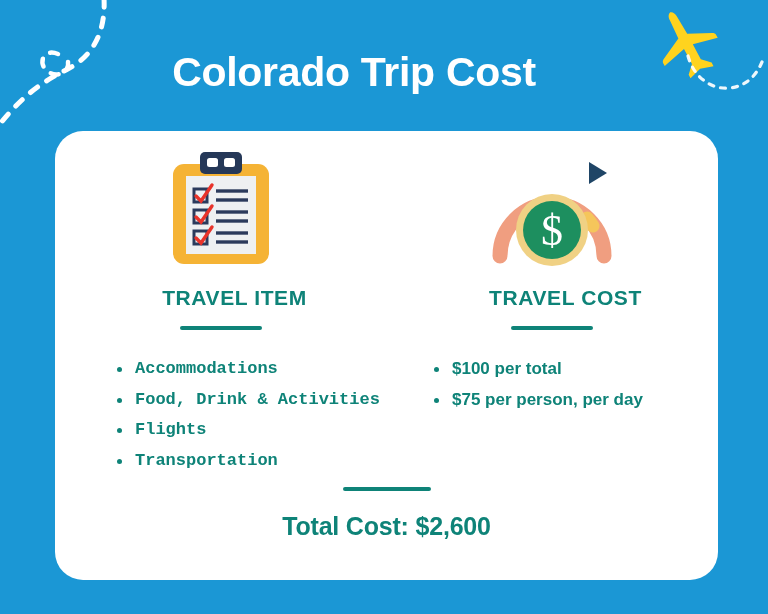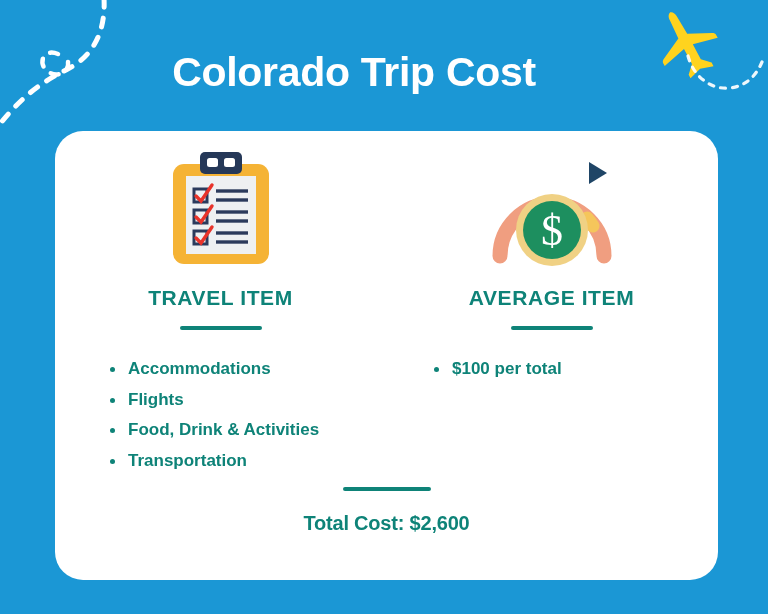--- a/index.html
+++ b/index.html
@@ -82,21 +82,21 @@
     height: 130px;
     display: flex;
     align-items: center;
     justify-content: center;
   }
 
   
   .col-head {
     position: absolute;
     top: 155px;
-    left: 0;
+    left: 14px;
     width: 331px;
     text-align: center;
     color: #0e8378;
     font-size: 21px;
     font-weight: bold;
     letter-spacing: 0.6px;
   }
   .head-rule {
     position: absolute;
     top: 195px;
@@ -109,21 +109,21 @@
   }
 
   
   .bullets {
     position: absolute;
     top: 228px;
     margin: 0;
     padding: 0;
     list-style: none;
   }
-  #list-travel-items { left: 55px; }
+  #list-travel-items { left: 62px; font-family: Liberation Mono, monospace; }
   #list-average-cost { left: 48px; }
 
   .bullets li {
     position: relative;
     padding-left: 18px;
     margin-bottom: 10px;
     color: #0e8378;
     font-size: 17px;
     font-weight: bold;
     white-space: nowrap;
@@ -150,21 +150,21 @@
     background: #0e8378;
     border-radius: 2px;
   }
   #total-cost {
     position: absolute;
     left: 0;
     top: 381px;
     width: 663px;
     text-align: center;
     color: #0e8378;
-    font-size: 20px;
+    font-size: 25px;
     font-weight: bold;
     letter-spacing: -0.2px;
   }
 </style>
 </head>
 <body>
 
 <div id="stage">
 
   <svg class="deco" id="deco-path-left" viewBox="0 0 130 150" fill="none">
@@ -217,25 +217,25 @@
       <div class="col-head">TRAVEL ITEM</div>
       <div class="head-rule"></div>
 
       <ul class="bullets" id="list-travel-items">
         <li>
           <span class="dot"></span>
           <span>Accommodations</span>
         </li>
         <li>
           <span class="dot"></span>
+          <span>Food, Drink &amp; Activities</span>
+        </li>
+        <li>
+          <span class="dot"></span>
           <span>Flights</span>
-        </li>
-        <li>
-          <span class="dot"></span>
-          <span>Food, Drink &amp; Activities</span>
         </li>
         <li>
           <span class="dot"></span>
           <span>Transportation</span>
         </li>
       </ul>
     </div>
 
     <div class="col" id="col-right">
 
@@ -243,27 +243,31 @@
         <svg width="126" height="116" viewBox="0 0 126 116">
           <path d="M11 104 A 52 52 0 0 1 115 104" stroke="#f09e80" stroke-width="15" stroke-linecap="round" fill="none"></path>
           <path d="M98 66 A 52 52 0 0 1 104 74" stroke="#f5c65b" stroke-width="13" stroke-linecap="round" fill="none"></path>
           <circle cx="63" cy="78" r="36" fill="#f0d184"></circle>
           <circle cx="63" cy="78" r="29" fill="#1d8f5f"></circle>
           <text x="63" y="78" text-anchor="middle" dominant-baseline="central" font-family="'Liberation Serif', serif" font-size="44" fill="#ffffff">$</text>
           <path d="M100 10 l18 11 -18 11 z" fill="#1f4566"></path>
         </svg>
       </div>
 
-      <div class="col-head">AVERAGE ITEM</div>
+      <div class="col-head">TRAVEL COST</div>
       <div class="head-rule"></div>
 
       <ul class="bullets" id="list-average-cost">
         <li>
           <span class="dot"></span>
           <span>$100 per total</span>
+        </li>
+        <li>
+          <span class="dot"></span>
+          <span>$75 per person, per day</span>
         </li>
       </ul>
     </div>
 
     <div id="total-rule"></div>
     <div id="total-cost">Total Cost: $2,600</div>
   </div>
 </div>
 
 </body></html>

